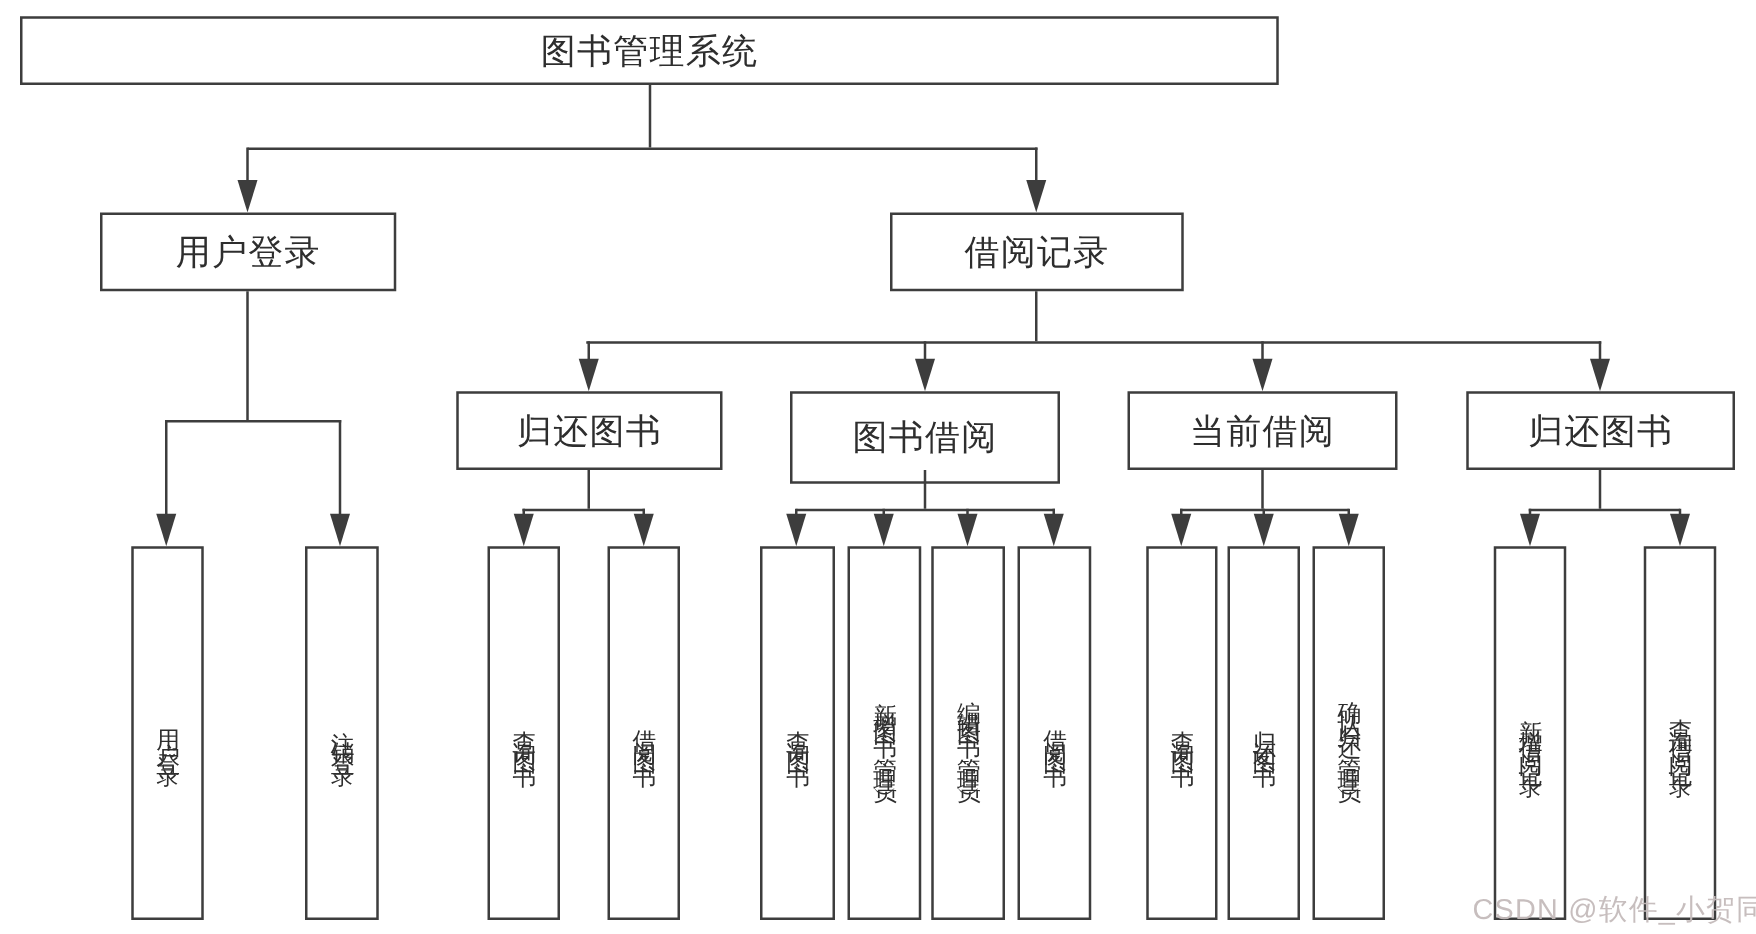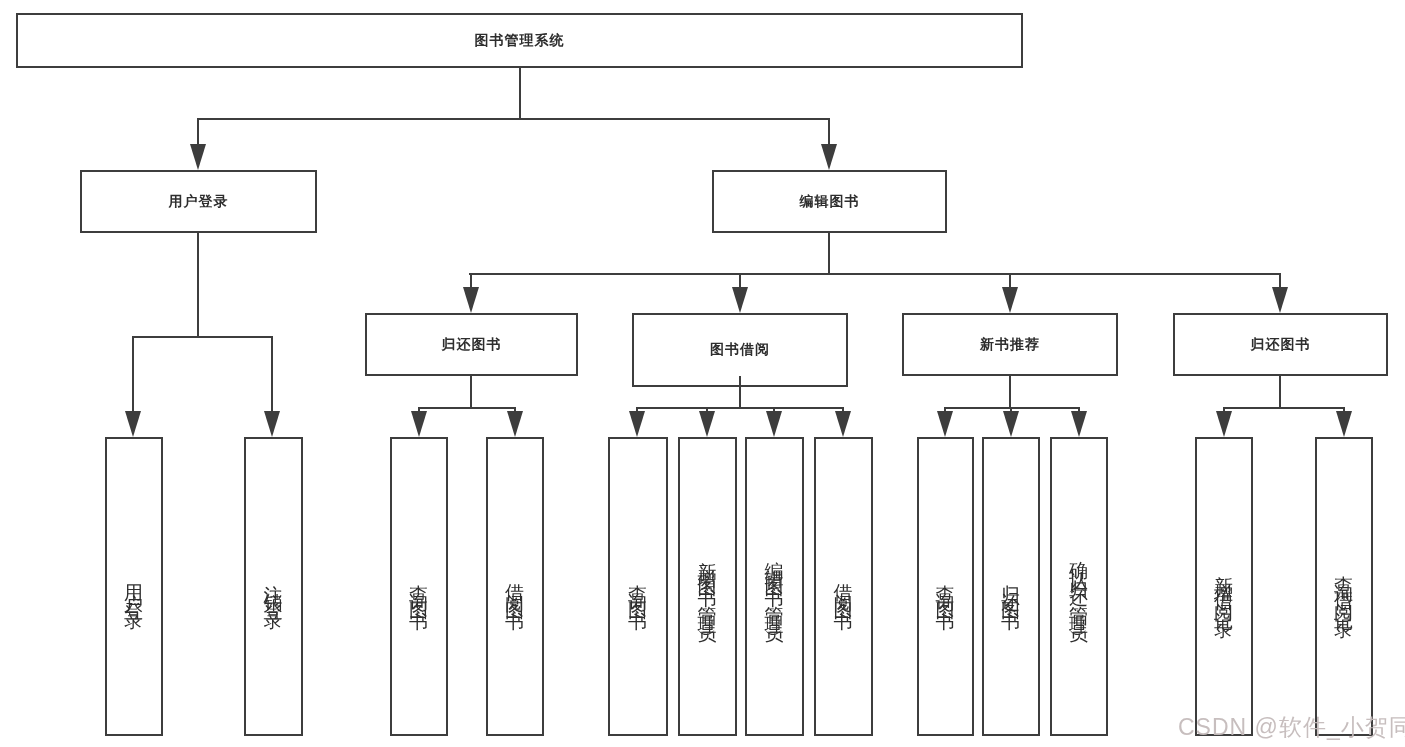--- a/index.html
+++ b/index.html
@@ -9,23 +9,22 @@
     width:1405px; height:747px;
     background:#ffffff;
     font-family:"Liberation Sans","DejaVu Sans",sans-serif;
     overflow:hidden;
   }
   .hbox {
     position:absolute;
     border:2px solid #3d3d3d;
     background:#ffffff;
     display:flex; align-items:center; justify-content:center;
-    font-size:14px; color:#2e2e2e;
+    font-size:28px; color:#2e2e2e;
     letter-spacing:1px;
-    font-weight:bold;
   }
   .vbox {
     position:absolute;
     top:437px; height:299px; width:58px;
     border:2px solid #3d3d3d;
     background:#ffffff;
     display:flex; align-items:center; justify-content:center;
   }
   .vbox .vtext {
     writing-mode:vertical-rl;
@@ -65,21 +64,21 @@
   <div class="hline" style="left:198px; top:118px; width:632px;"></div>
   <div class="vline" style="left:197px; top:118px; height:28px;"></div>
   <div class="ah" style="left:190px; top:144px;"></div>
   <div class="vline" style="left:828px; top:118px; height:28px;"></div>
   <div class="ah" style="left:821px; top:144px;"></div>
 
   <div class="hbox" style="left:80px; top:170px; width:237px; height:63px;">
     <span>用户登录</span>
   </div>
   <div class="hbox" style="left:712px; top:170px; width:235px; height:63px;">
-    <span>编辑图书</span>
+    <span>借阅记录</span>
   </div>
 
   <div class="vline" style="left:197px; top:233px; height:103px;"></div>
   <div class="hline" style="left:133px; top:336px; width:140px;"></div>
   <div class="vline" style="left:132px; top:336px; height:77px;"></div>
   <div class="ah" style="left:125px; top:411px;"></div>
   <div class="vline" style="left:271px; top:336px; height:77px;"></div>
   <div class="ah" style="left:264px; top:411px;"></div>
 
   <div class="vline" style="left:828px; top:233px; height:40px;"></div>
@@ -93,21 +92,21 @@
   <div class="vline" style="left:1279px; top:273px; height:16px;"></div>
   <div class="ah" style="left:1272px; top:287px;"></div>
 
   <div class="hbox" style="left:365px; top:313px; width:213px; height:63px;">
     <span>归还图书</span>
   </div>
   <div class="hbox" style="left:632px; top:313px; width:216px; height:74px;">
     <span>图书借阅</span>
   </div>
   <div class="hbox" style="left:902px; top:313px; width:216px; height:63px;">
-    <span>新书推荐</span>
+    <span>当前借阅</span>
   </div>
   <div class="hbox" style="left:1173px; top:313px; width:215px; height:63px;">
     <span>归还图书</span>
   </div>
 
   <div class="vline" style="left:470px; top:376px; height:31px;"></div>
   <div class="hline" style="left:418px; top:407px; width:98px;"></div>
   <div class="vline" style="left:418px; top:407px; height:8px;"></div>
   <div class="ah" style="left:411px; top:411px;"></div>
   <div class="vline" style="left:514px; top:407px; height:8px;"></div>

